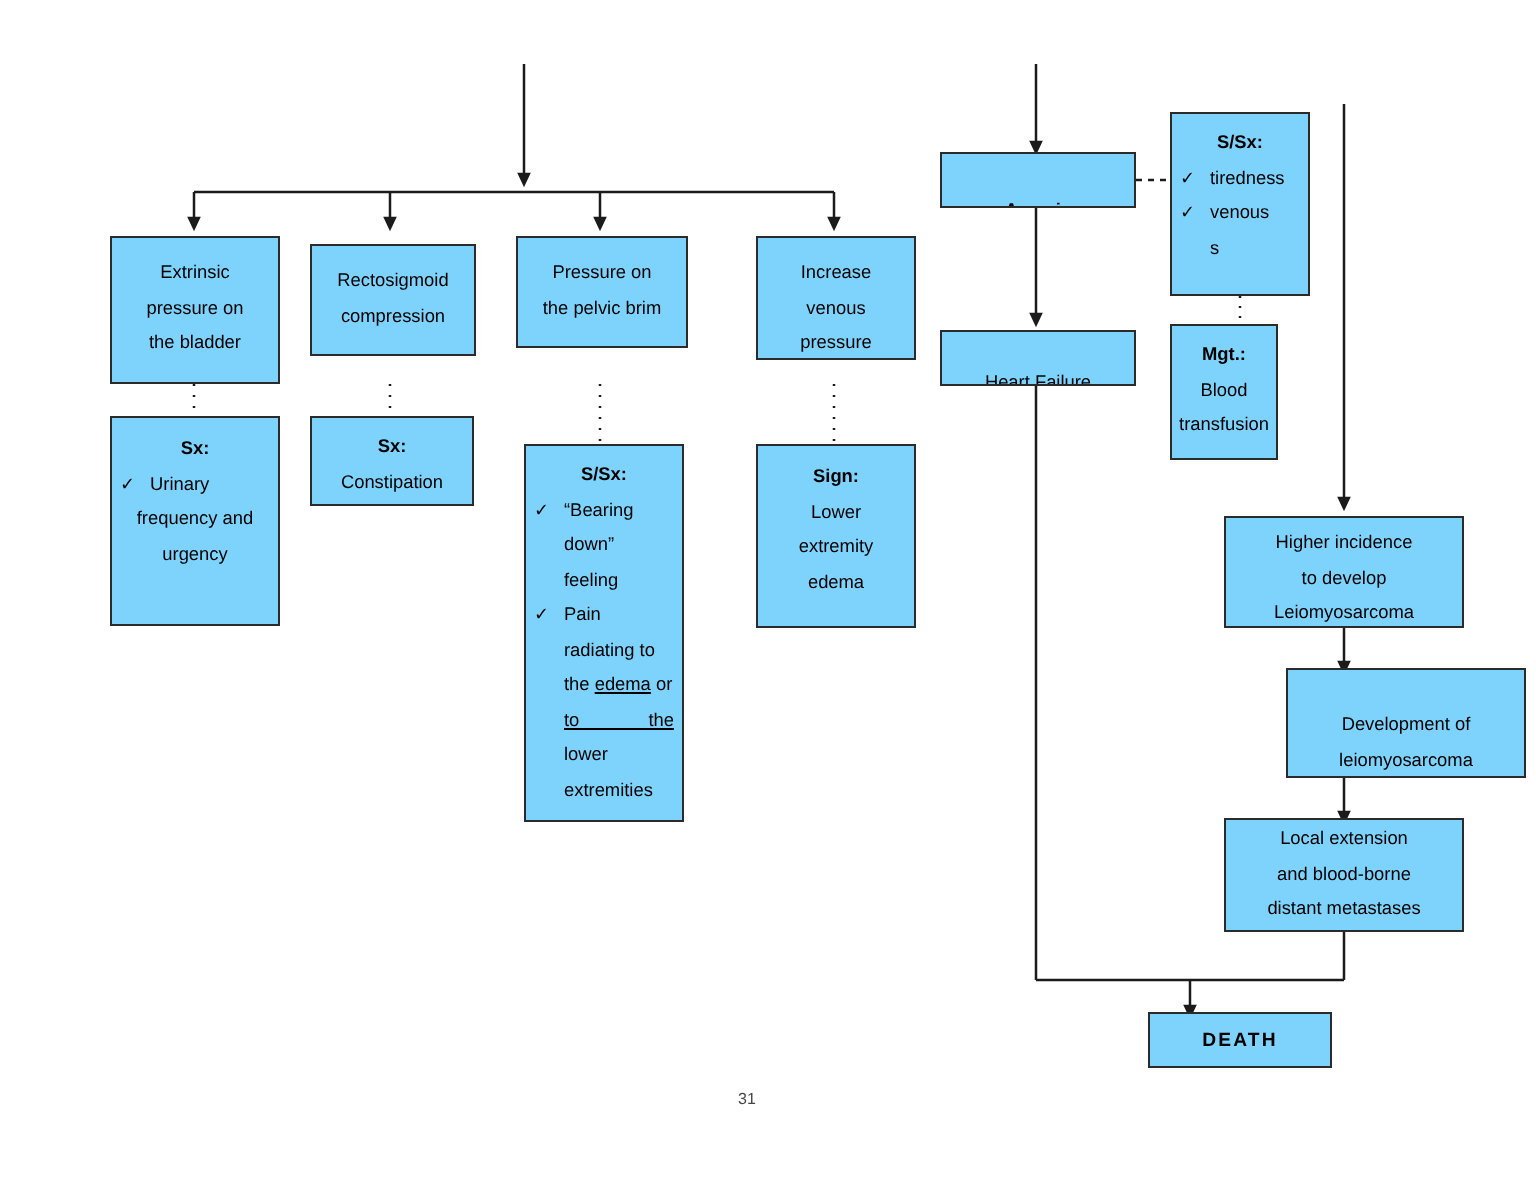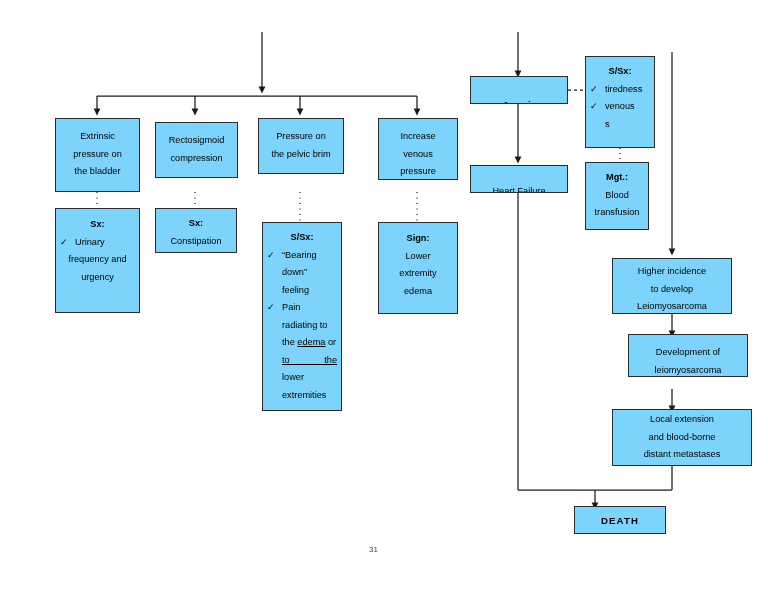--- a/index.html
+++ b/index.html
@@ -147,42 +147,42 @@
       <span class="ck">✓</span>
       <span>tiredness</span>
     </span>
     <span class="bullet">
       <span class="ck">✓</span>
       <span>venous</span>
     </span>
     <span class="cont">s</span>
   </div>
 
-  <div class="node" style="left:585px;top:162px;width:64px;height:68px;padding-top:6px;">
+  <div class="node" style="left:585px;top:162px;width:54px;height:68px;padding-top:6px;">
     <span class="hdr">Mgt.:</span>
     <span class="ln">Blood</span>
     <span class="ln">transfusion</span>
   </div>
 
   <div class="node" style="left:470px;top:165px;width:98px;height:28px;padding-top:17px;">
     <span class="ln">Heart Failure</span>
   </div>
 
   <div class="node" style="left:612px;top:258px;width:120px;height:56px;padding-top:4px;">
     <span class="ln">Higher incidence</span>
     <span class="ln">to develop</span>
     <span class="ln">Leiomyosarcoma</span>
   </div>
 
-  <div class="node" style="left:628px;top:334px;width:120px;height:43px;padding-top:9px;">
+  <div class="node" style="left:643px;top:334px;width:120px;height:55px;padding-top:19px;">
     <span class="ln">Development of</span>
     <span class="ln">leiomyosarcoma</span>
   </div>
 
-  <div class="node" style="left:612px;top:409px;width:140px;height:57px;padding-top:1px;">
+  <div class="node" style="left:612px;top:409px;width:120px;height:57px;padding-top:1px;">
     <span class="ln">Local extension</span>
     <span class="ln">and blood-borne</span>
     <span class="ln">distant metastases</span>
   </div>
 
   <div class="node" style="left:574px;top:506px;width:92px;height:28px;padding-top:5px;">
     <span class="ln death">DEATH</span>
   </div>
 
   <div class="pagenum" style="left:369px;top:545px;">31</div>

